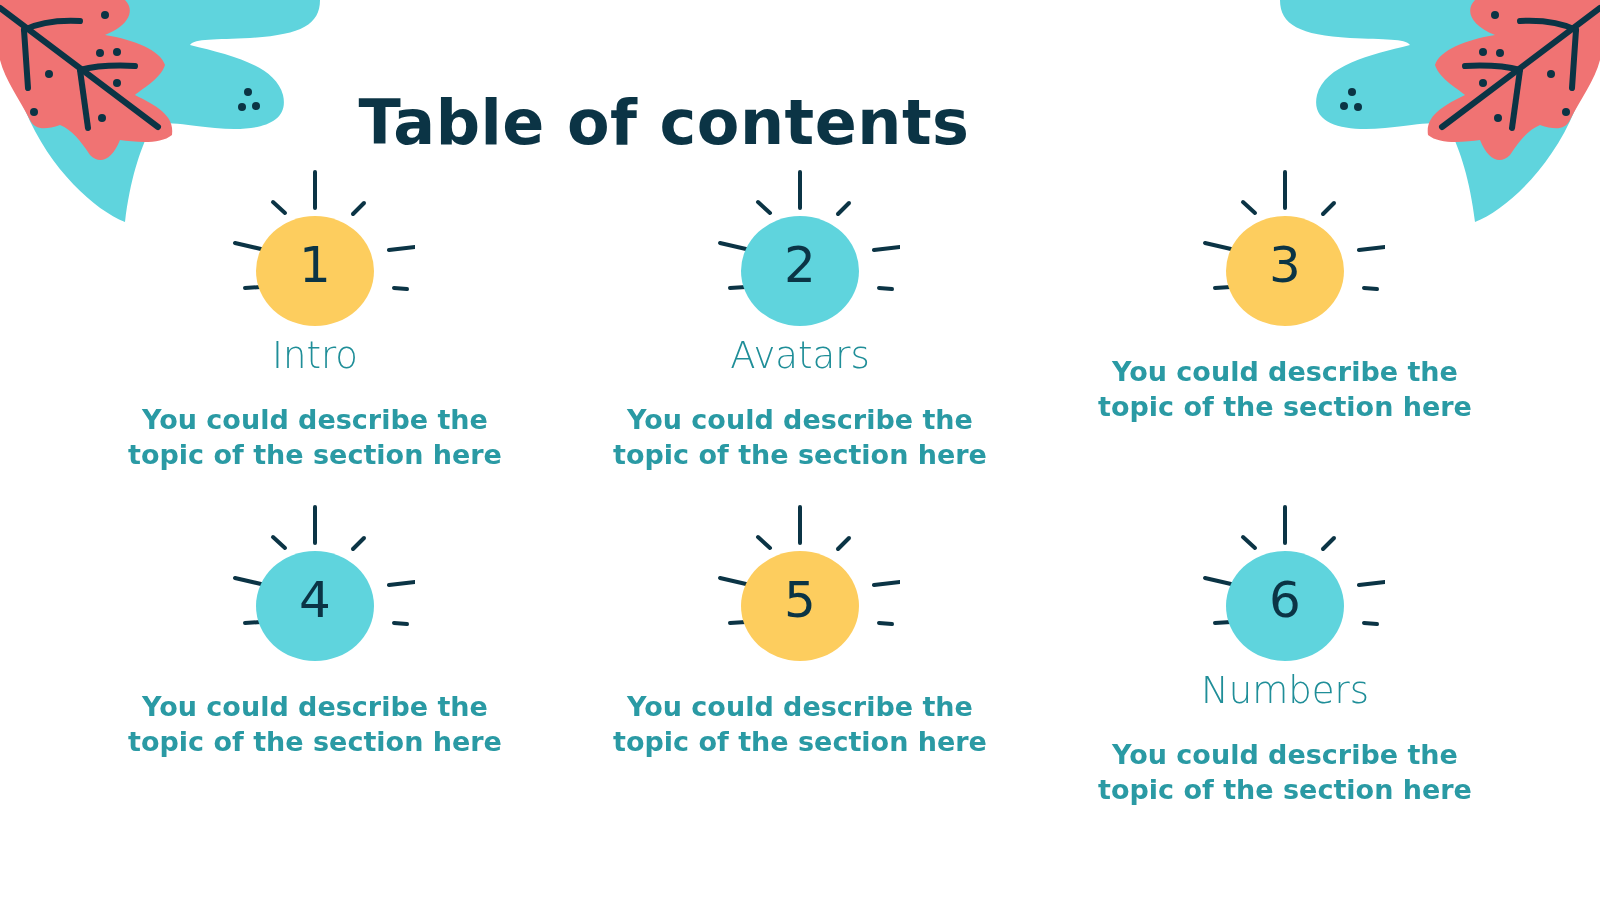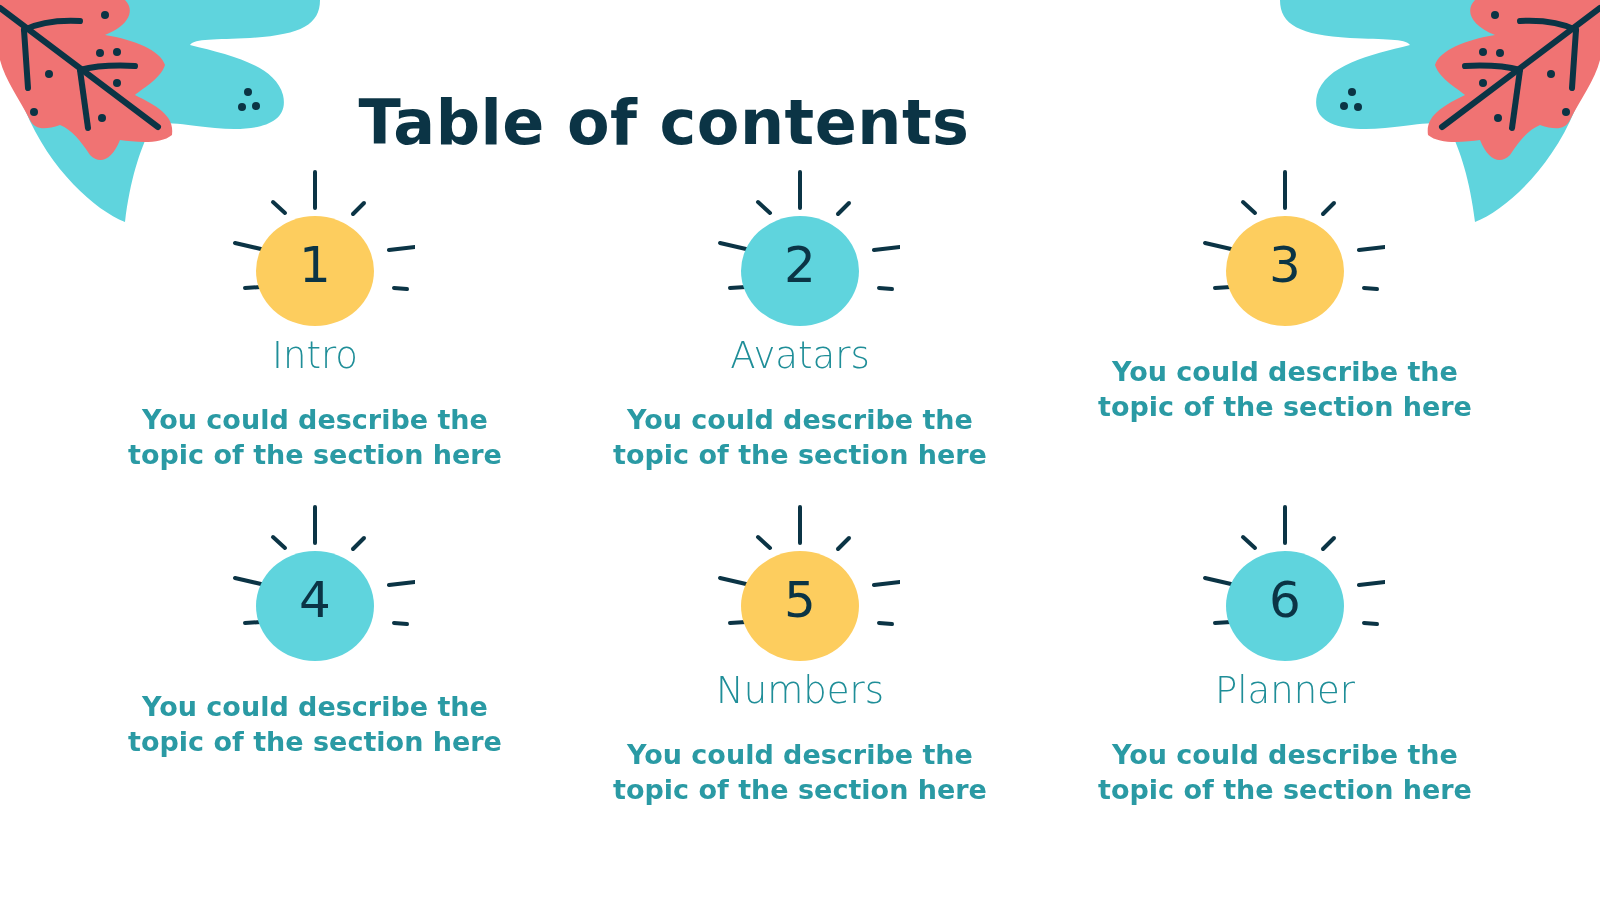--- a/index.html
+++ b/index.html
@@ -166,41 +166,40 @@
           <path d="M149 33 L138 44"></path>
           <path d="M20 73 L46 79"></path>
           <path d="M174 80 L200 77"></path>
           <path d="M30 118 L46 117"></path>
           <path d="M179 118 L192 119"></path>
         </g>
       <ellipse cx="100" cy="101" rx="59" ry="55" fill="#fdcd5e"></ellipse>
     </svg>
     <div class="num">5</div>
   </div>
+  <div class="desc">
+      <div>You could describe the</div>
+      <div>topic of the section here</div>
+    </div>
+</div>
+
+<div class="item" style="left:1085px;top:505px;">
+  <div class="sun">
+    <svg width="200" height="160" viewBox="0 0 200 160">
+      <g stroke="#0b3445" stroke-width="4" stroke-linecap="round">
+          <path d="M100 2 L100 38"></path>
+          <path d="M58 32 L70 43"></path>
+          <path d="M149 33 L138 44"></path>
+          <path d="M20 73 L46 79"></path>
+          <path d="M174 80 L200 77"></path>
+          <path d="M30 118 L46 117"></path>
+          <path d="M179 118 L192 119"></path>
+        </g>
+      <ellipse cx="100" cy="101" rx="59" ry="55" fill="#5fd4dd"></ellipse>
+    </svg>
+    <div class="num">6</div>
+  </div>
   <div class="label">Numbers</div>
   <div class="desc">
       <div>You could describe the</div>
       <div>topic of the section here</div>
     </div>
 </div>
 
-<div class="item" style="left:1085px;top:505px;">
-  <div class="sun">
-    <svg width="200" height="160" viewBox="0 0 200 160">
-      <g stroke="#0b3445" stroke-width="4" stroke-linecap="round">
-          <path d="M100 2 L100 38"></path>
-          <path d="M58 32 L70 43"></path>
-          <path d="M149 33 L138 44"></path>
-          <path d="M20 73 L46 79"></path>
-          <path d="M174 80 L200 77"></path>
-          <path d="M30 118 L46 117"></path>
-          <path d="M179 118 L192 119"></path>
-        </g>
-      <ellipse cx="100" cy="101" rx="59" ry="55" fill="#5fd4dd"></ellipse>
-    </svg>
-    <div class="num">6</div>
-  </div>
-  <div class="label">Planner</div>
-  <div class="desc">
-      <div>You could describe the</div>
-      <div>topic of the section here</div>
-    </div>
-</div>
-
 </body></html>

